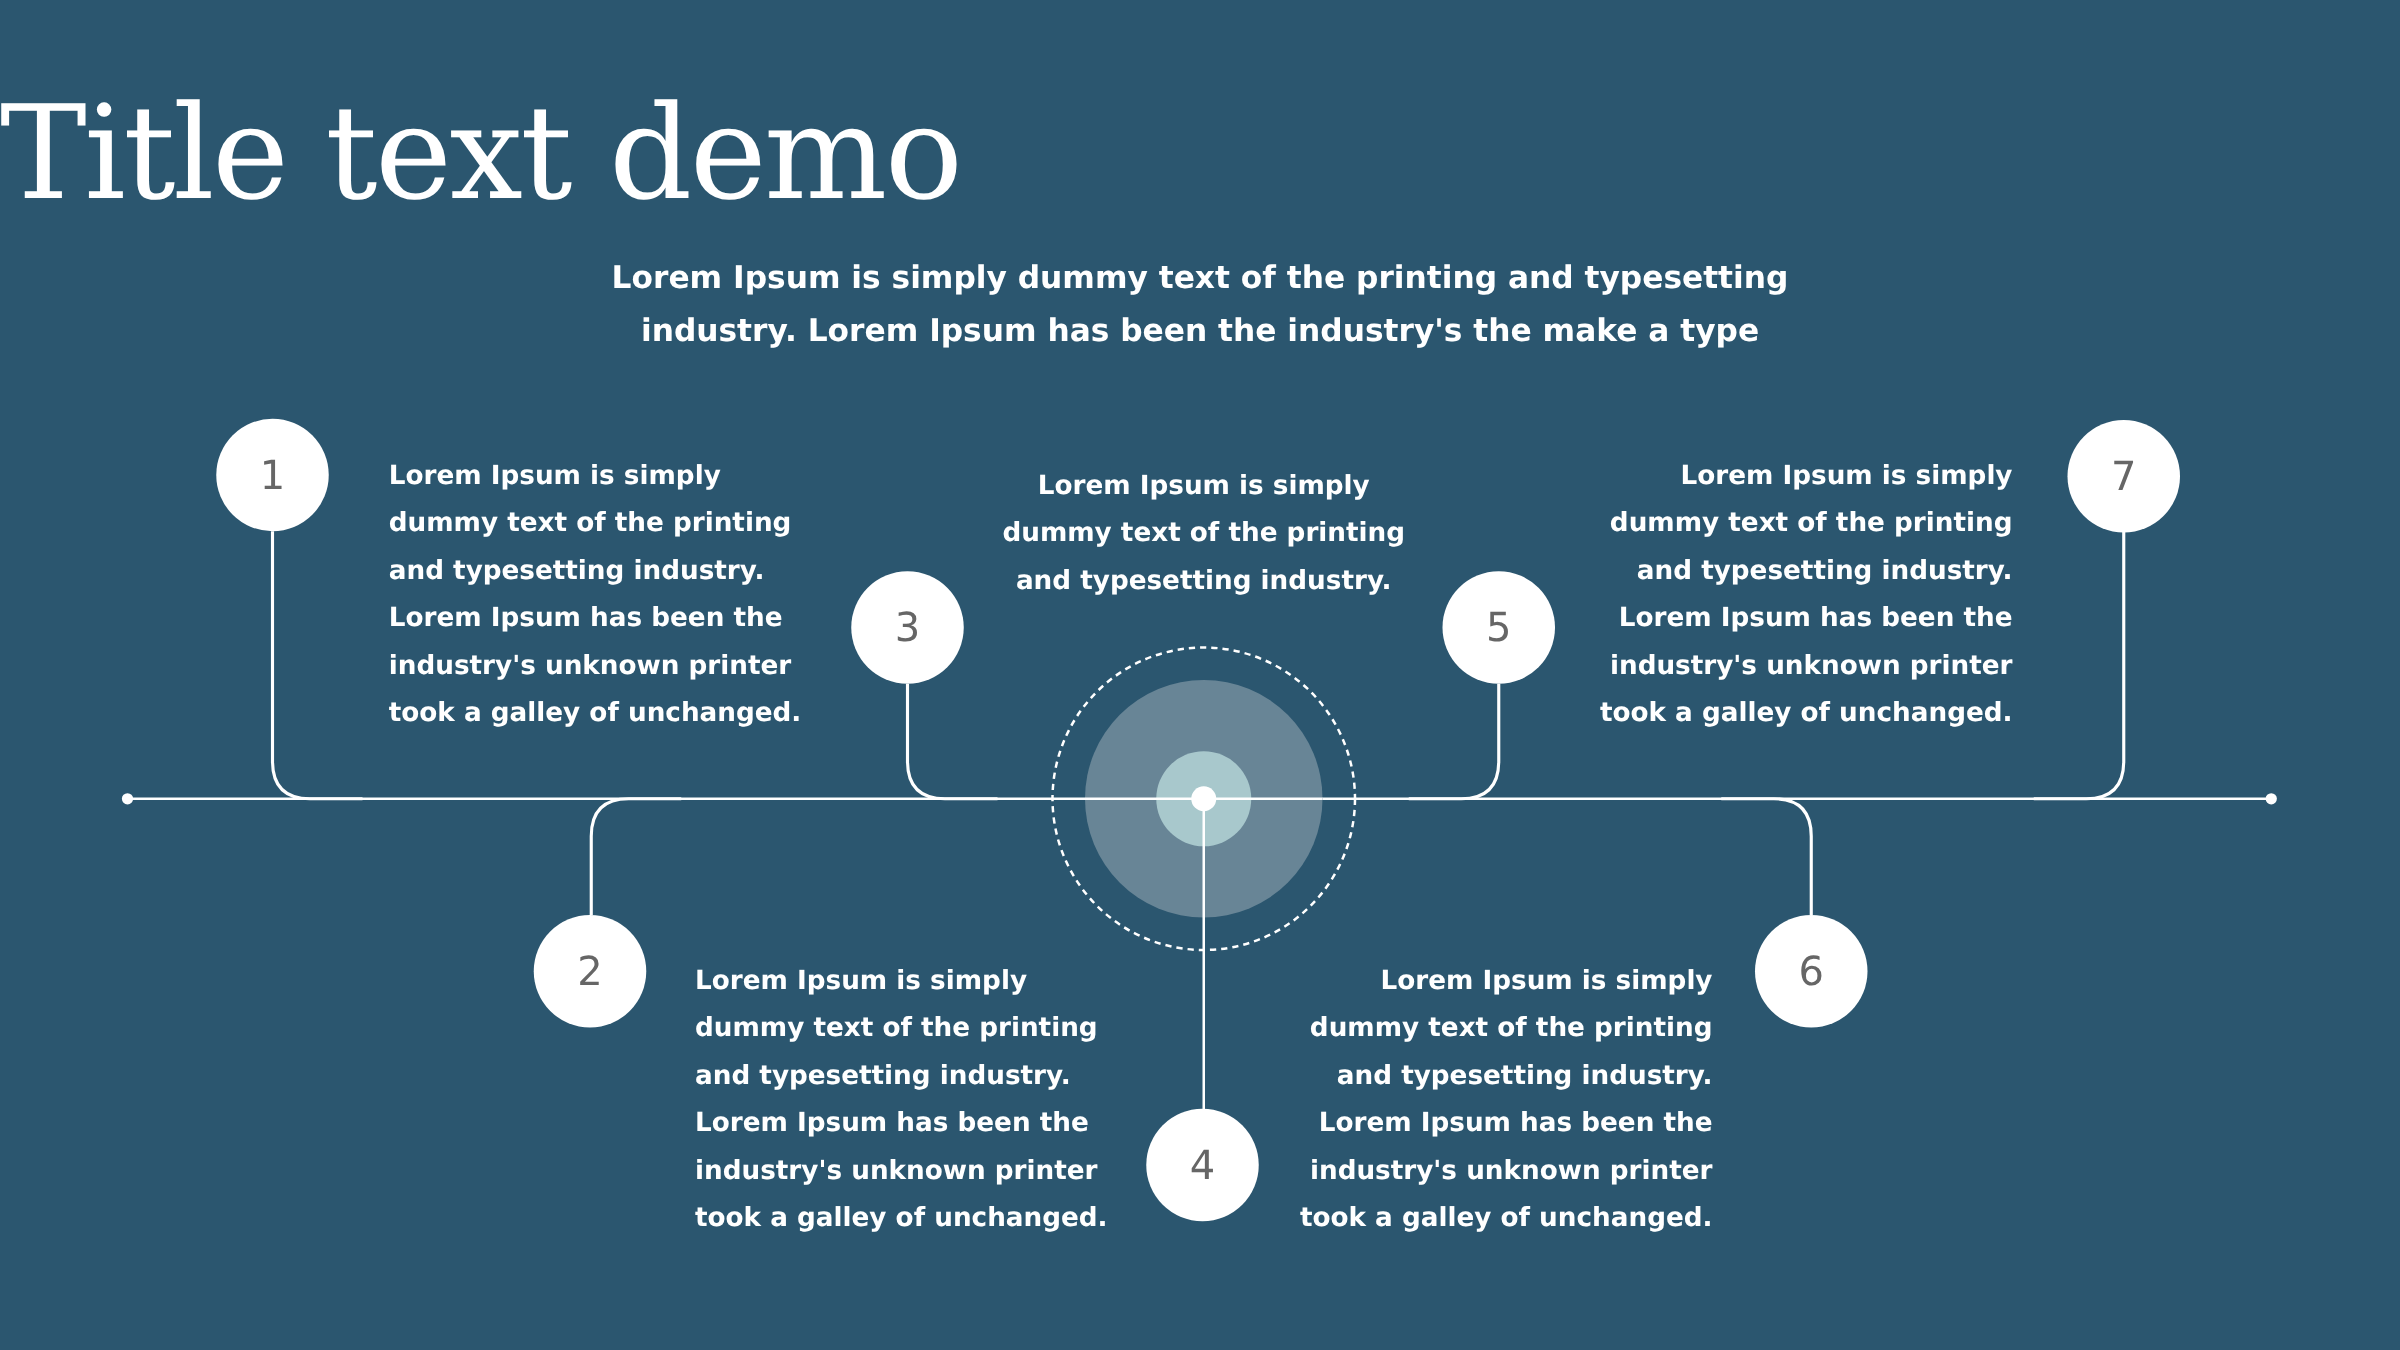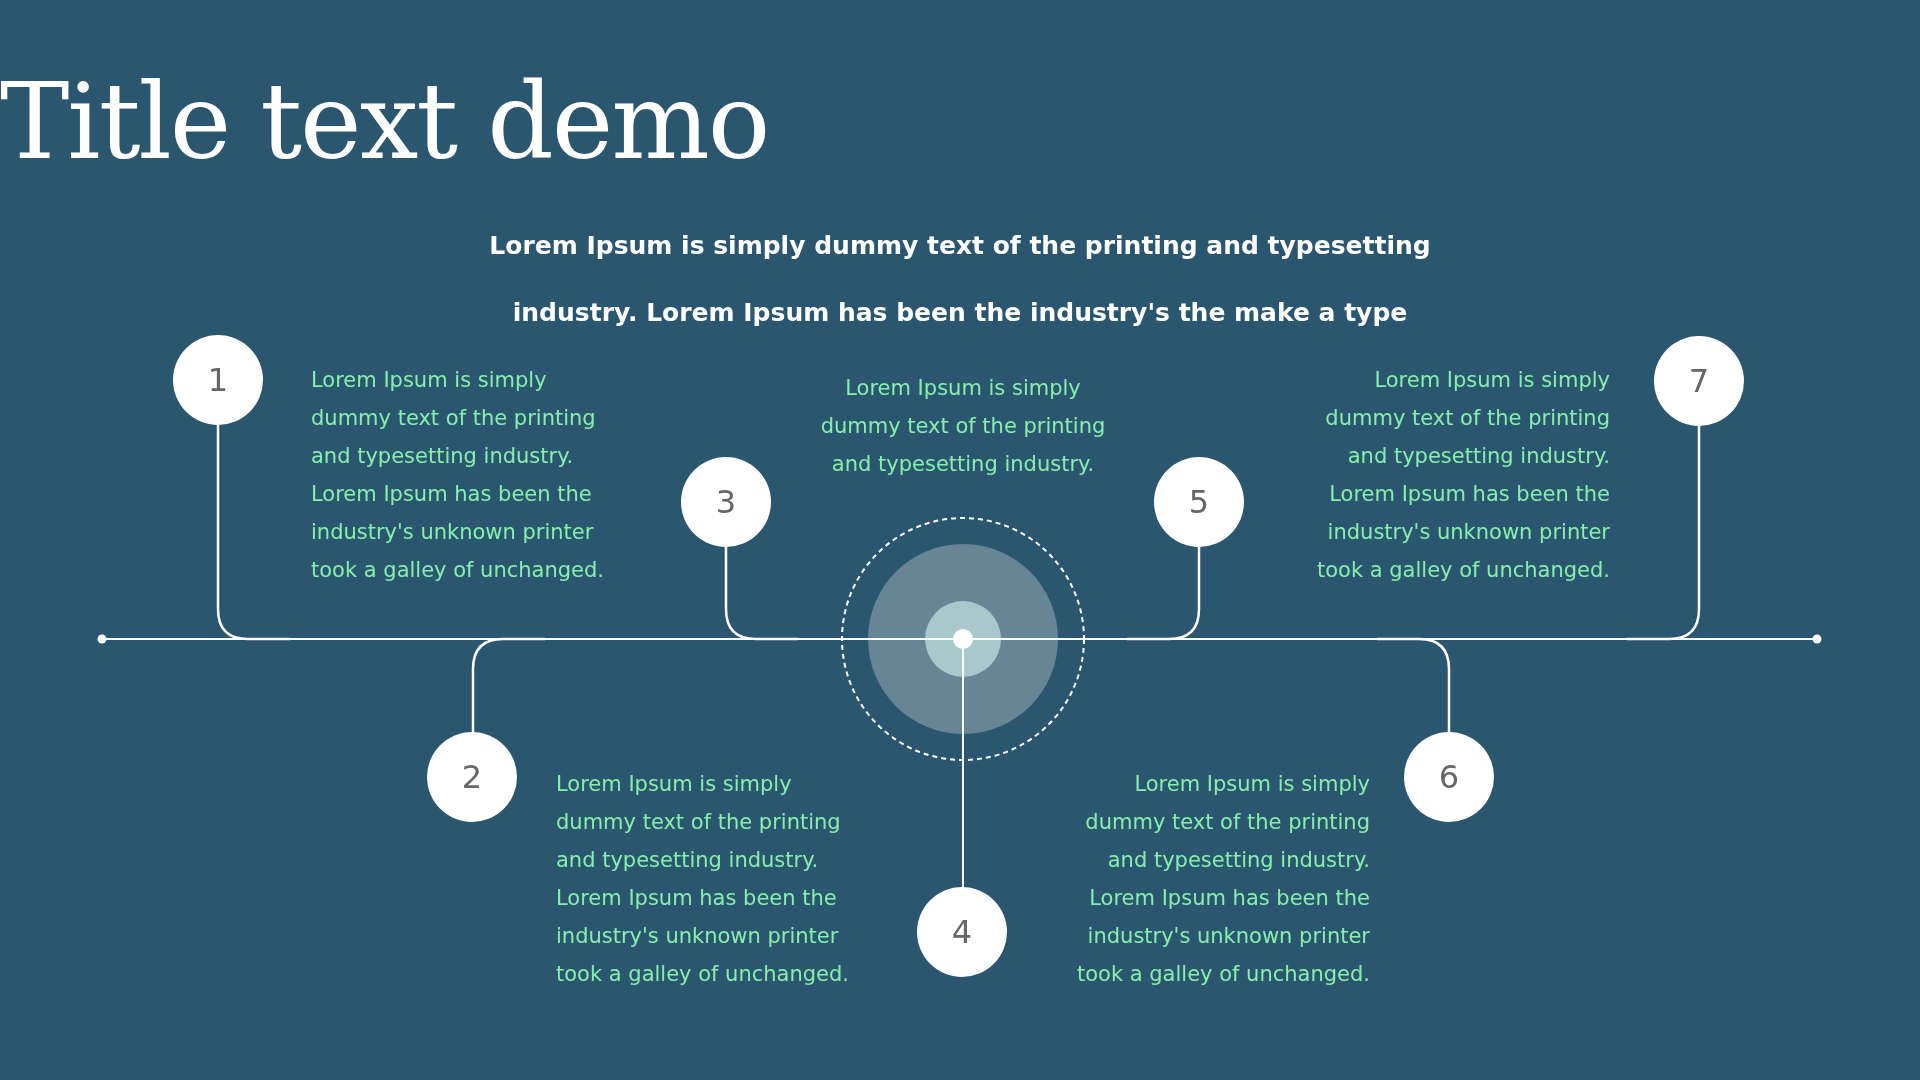--- a/index.html
+++ b/index.html
@@ -1,22 +1,22 @@
 <!DOCTYPE html>
 <html><head>
 <meta charset="utf-8">
 <style>
   html, body { margin:0; padding:0; }
   body { width:1920px; height:1080px; background:#2b566f; position:relative; overflow:hidden; font-family:"Liberation Sans", "DejaVu Sans", sans-serif; color:#ffffff; }
   .title { position:absolute; left:0; width:1920px; top:52px; text-align:left; font-family:"DejaVu Serif", "Liberation Serif", serif; font-size:104px; line-height:140px; letter-spacing:-2px; color:#ffffff; }
   .subtitle { position:absolute; left:460px; width:1000px; top:200px; text-align:center; font-family:"DejaVu Sans", sans-serif; font-weight:bold; font-size:25px; line-height:43px; color:#ffffff; }
-  .subtitle span { display:block;margin-top:24px; }
+  .subtitle span { display:block; }
   svg.lines { position:absolute; left:0; top:0; }
   .node { position:absolute; width:90px; height:90px; border-radius:50%; background:#ffffff; display:flex; align-items:center; justify-content:center; font-family:"DejaVu Sans", sans-serif; font-size:32px; color:#666666; }
-  .desc { position:absolute; font-family:"DejaVu Sans", sans-serif; font-size:21px; line-height:38px; color:#86efac; white-space:nowrap; }
+  .desc { position:absolute; font-family:"DejaVu Sans", sans-serif; font-size:21px; line-height:38px; color:#ffffff; white-space:nowrap;font-weight:bold; }
   .desc span { display:block; }
   .left { text-align:left; }
   .right { text-align:right; }
   .center { text-align:center; }
 </style>
 </head>
 <body>
 
 <div class="title">Title text demo</div>
 <div class="subtitle">

